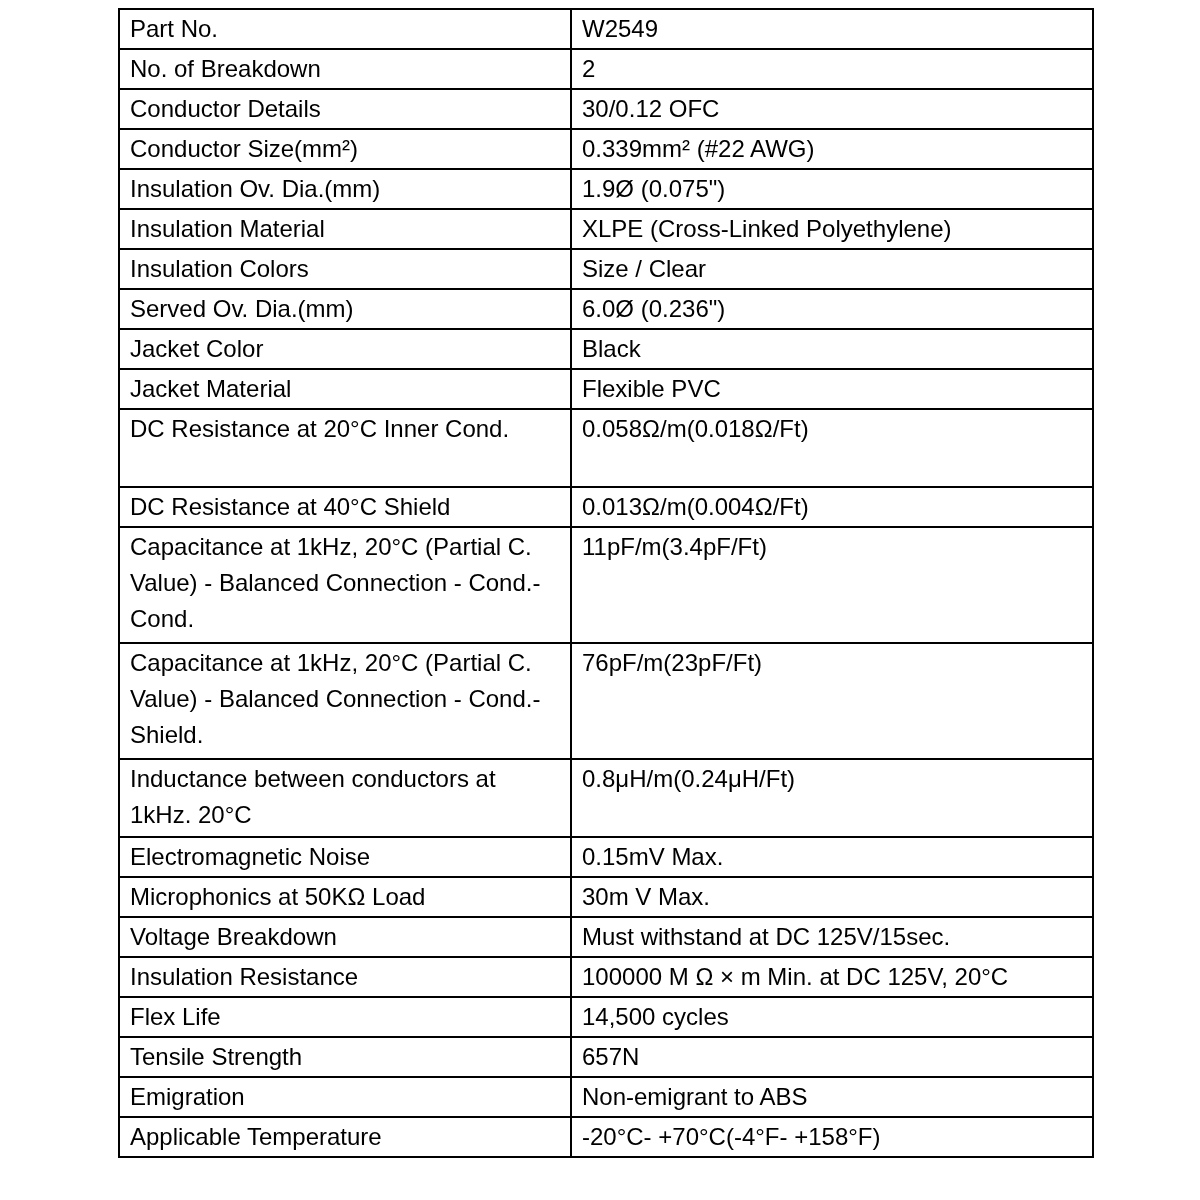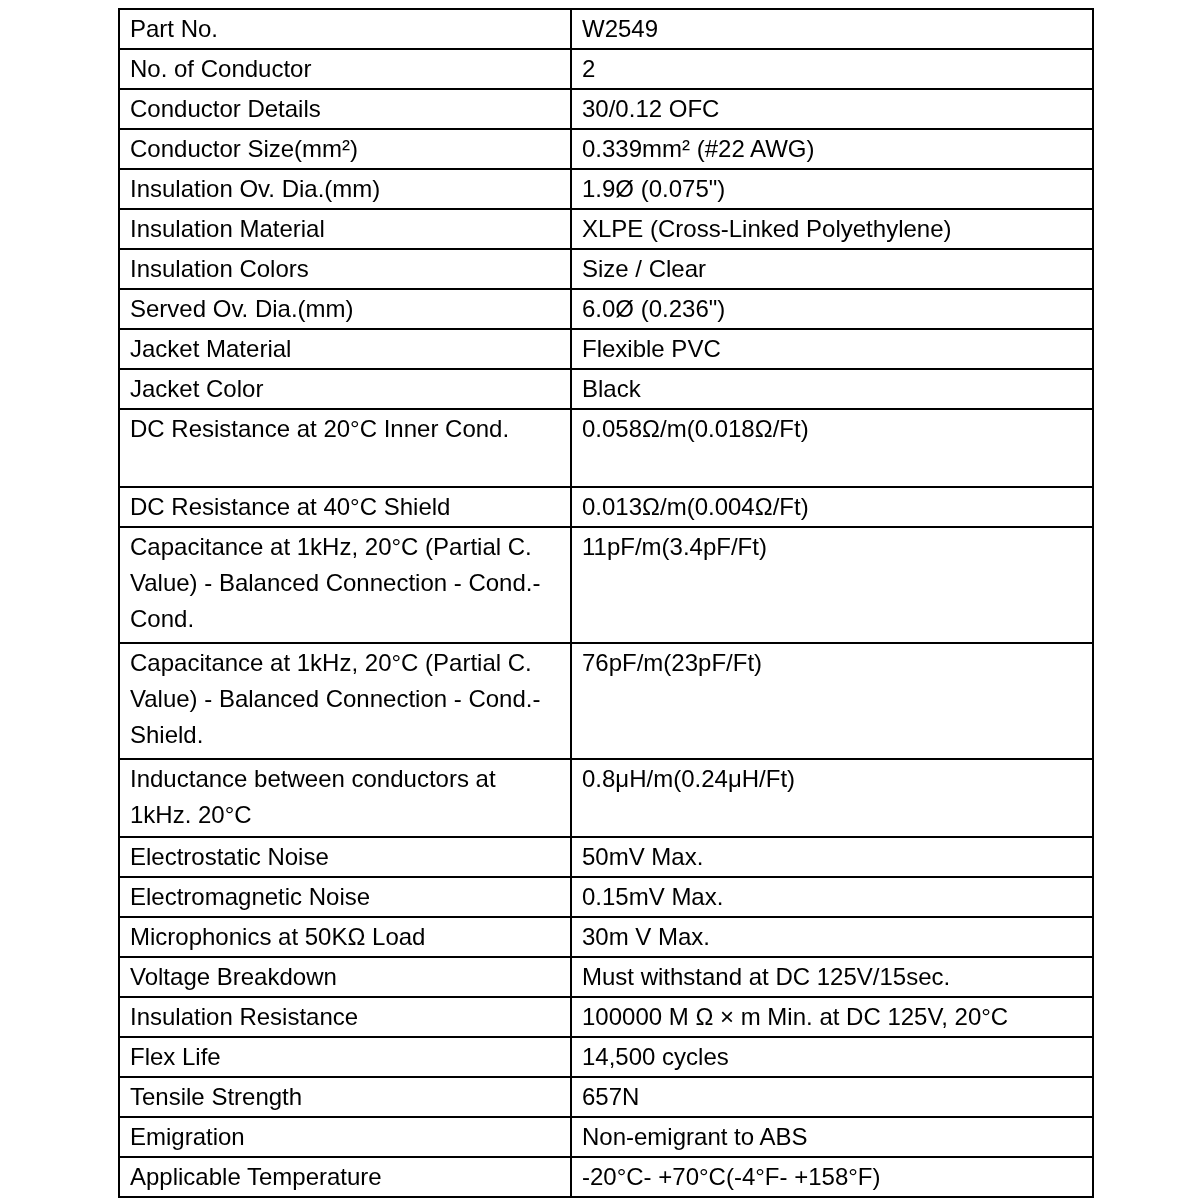--- a/index.html
+++ b/index.html
@@ -48,21 +48,21 @@
     <colgroup>
       <col class="label-col">
       <col class="value-col">
     </colgroup>
     <tbody>
       <tr class="h1">
         <td>Part No.</td>
         <td>W2549</td>
       </tr>
       <tr class="h1">
-        <td>No. of Conductor</td>
+        <td>No. of Breakdown</td>
         <td>2</td>
       </tr>
       <tr class="h1">
         <td>Conductor Details</td>
         <td>30/0.12 OFC</td>
       </tr>
       <tr class="h1">
         <td>Conductor Size(mm²)</td>
         <td>0.339mm² (#22 AWG)</td>
       </tr>
@@ -76,50 +76,46 @@
       </tr>
       <tr class="h1">
         <td>Insulation Colors</td>
         <td>Size / Clear</td>
       </tr>
       <tr class="h1">
         <td>Served Ov. Dia.(mm)</td>
         <td>6.0Ø (0.236")</td>
       </tr>
       <tr class="h1">
+        <td>Jacket Color</td>
+        <td>Black</td>
+      </tr>
+      <tr class="h1">
         <td>Jacket Material</td>
         <td>Flexible PVC</td>
-      </tr>
-      <tr class="h1">
-        <td>Jacket Color</td>
-        <td>Black</td>
       </tr>
       <tr class="h2">
         <td>DC Resistance at 20°C Inner Cond.</td>
         <td>0.058Ω/m(0.018Ω/Ft)</td>
       </tr>
       <tr class="h1">
         <td>DC Resistance at 40°C Shield</td>
         <td>0.013Ω/m(0.004Ω/Ft)</td>
       </tr>
       <tr class="h3">
         <td>Capacitance at 1kHz, 20°C (Partial C. Value) - Balanced Connection - Cond.-Cond.</td>
         <td>11pF/m(3.4pF/Ft)</td>
       </tr>
       <tr class="h3">
         <td>Capacitance at 1kHz, 20°C (Partial C. Value) - Balanced Connection - Cond.- Shield.</td>
         <td>76pF/m(23pF/Ft)</td>
       </tr>
       <tr class="h2">
         <td>Inductance between conductors at 1kHz. 20°C</td>
         <td>0.8μH/m(0.24μH/Ft)</td>
-      </tr>
-      <tr class="h1">
-        <td>Electrostatic Noise</td>
-        <td>50mV Max.</td>
       </tr>
       <tr class="h1">
         <td>Electromagnetic Noise</td>
         <td>0.15mV Max.</td>
       </tr>
       <tr class="h1">
         <td>Microphonics at 50KΩ Load</td>
         <td>30m V Max.</td>
       </tr>
       <tr class="h1">

